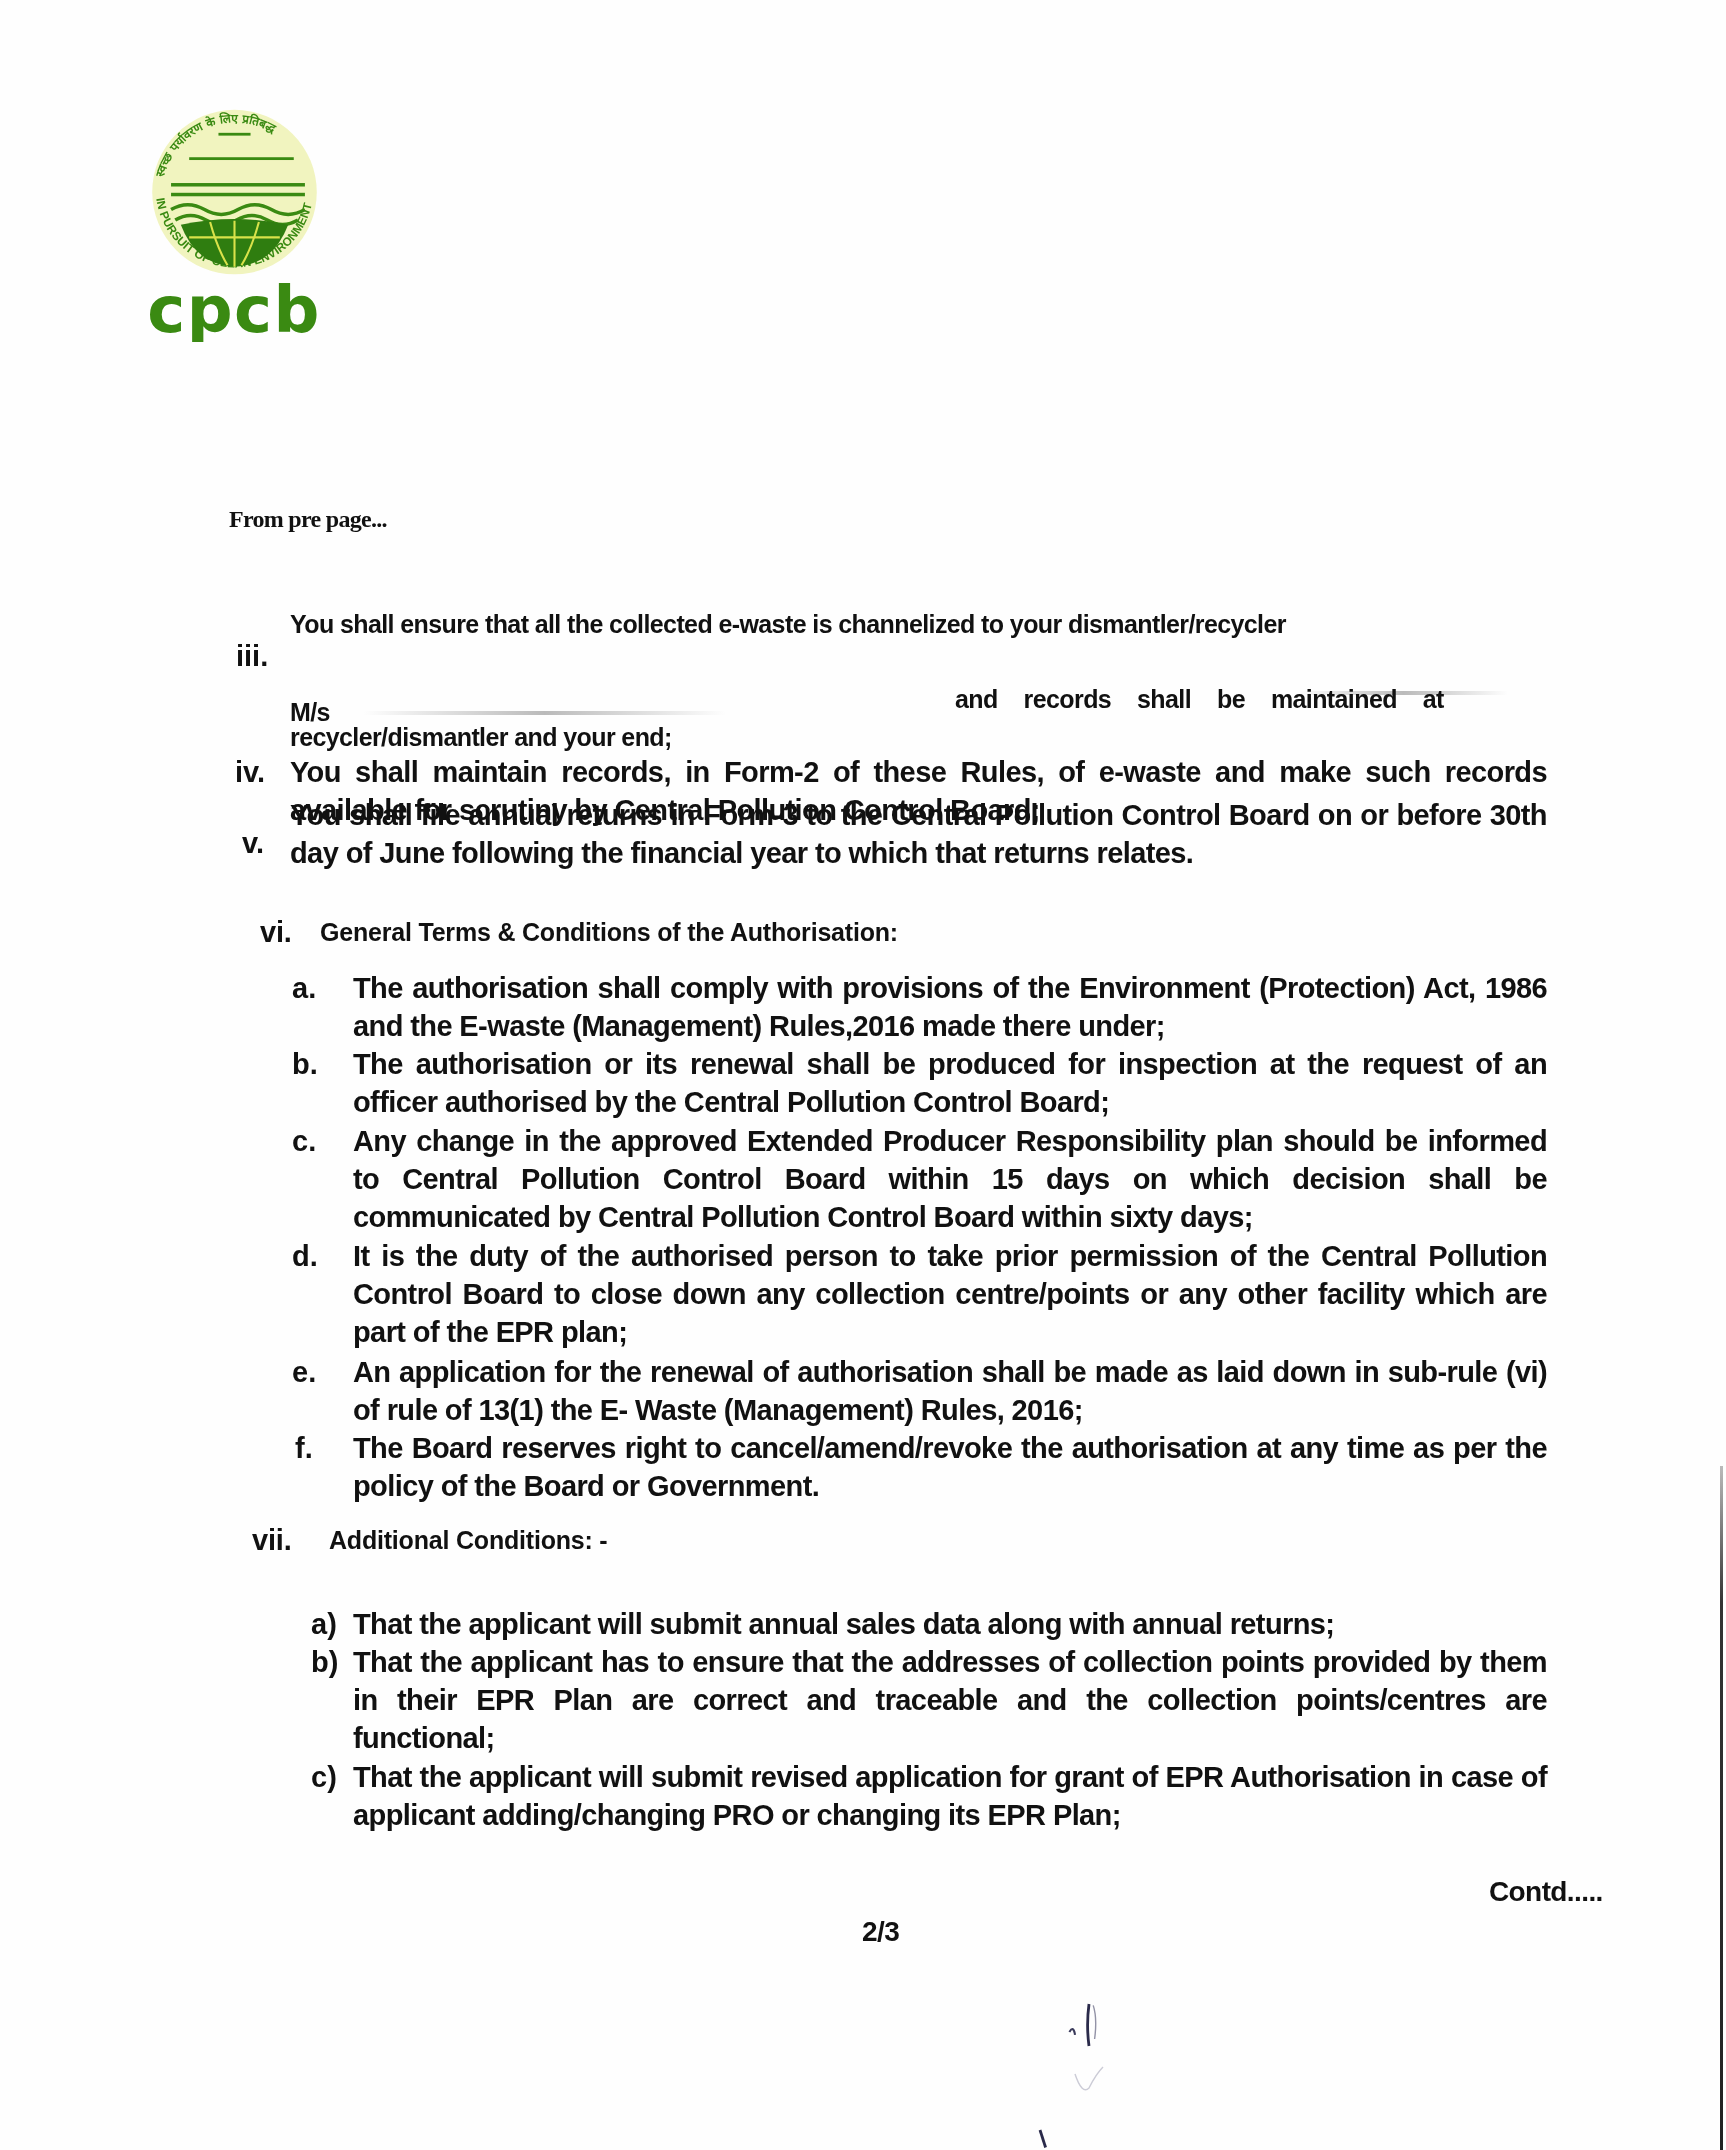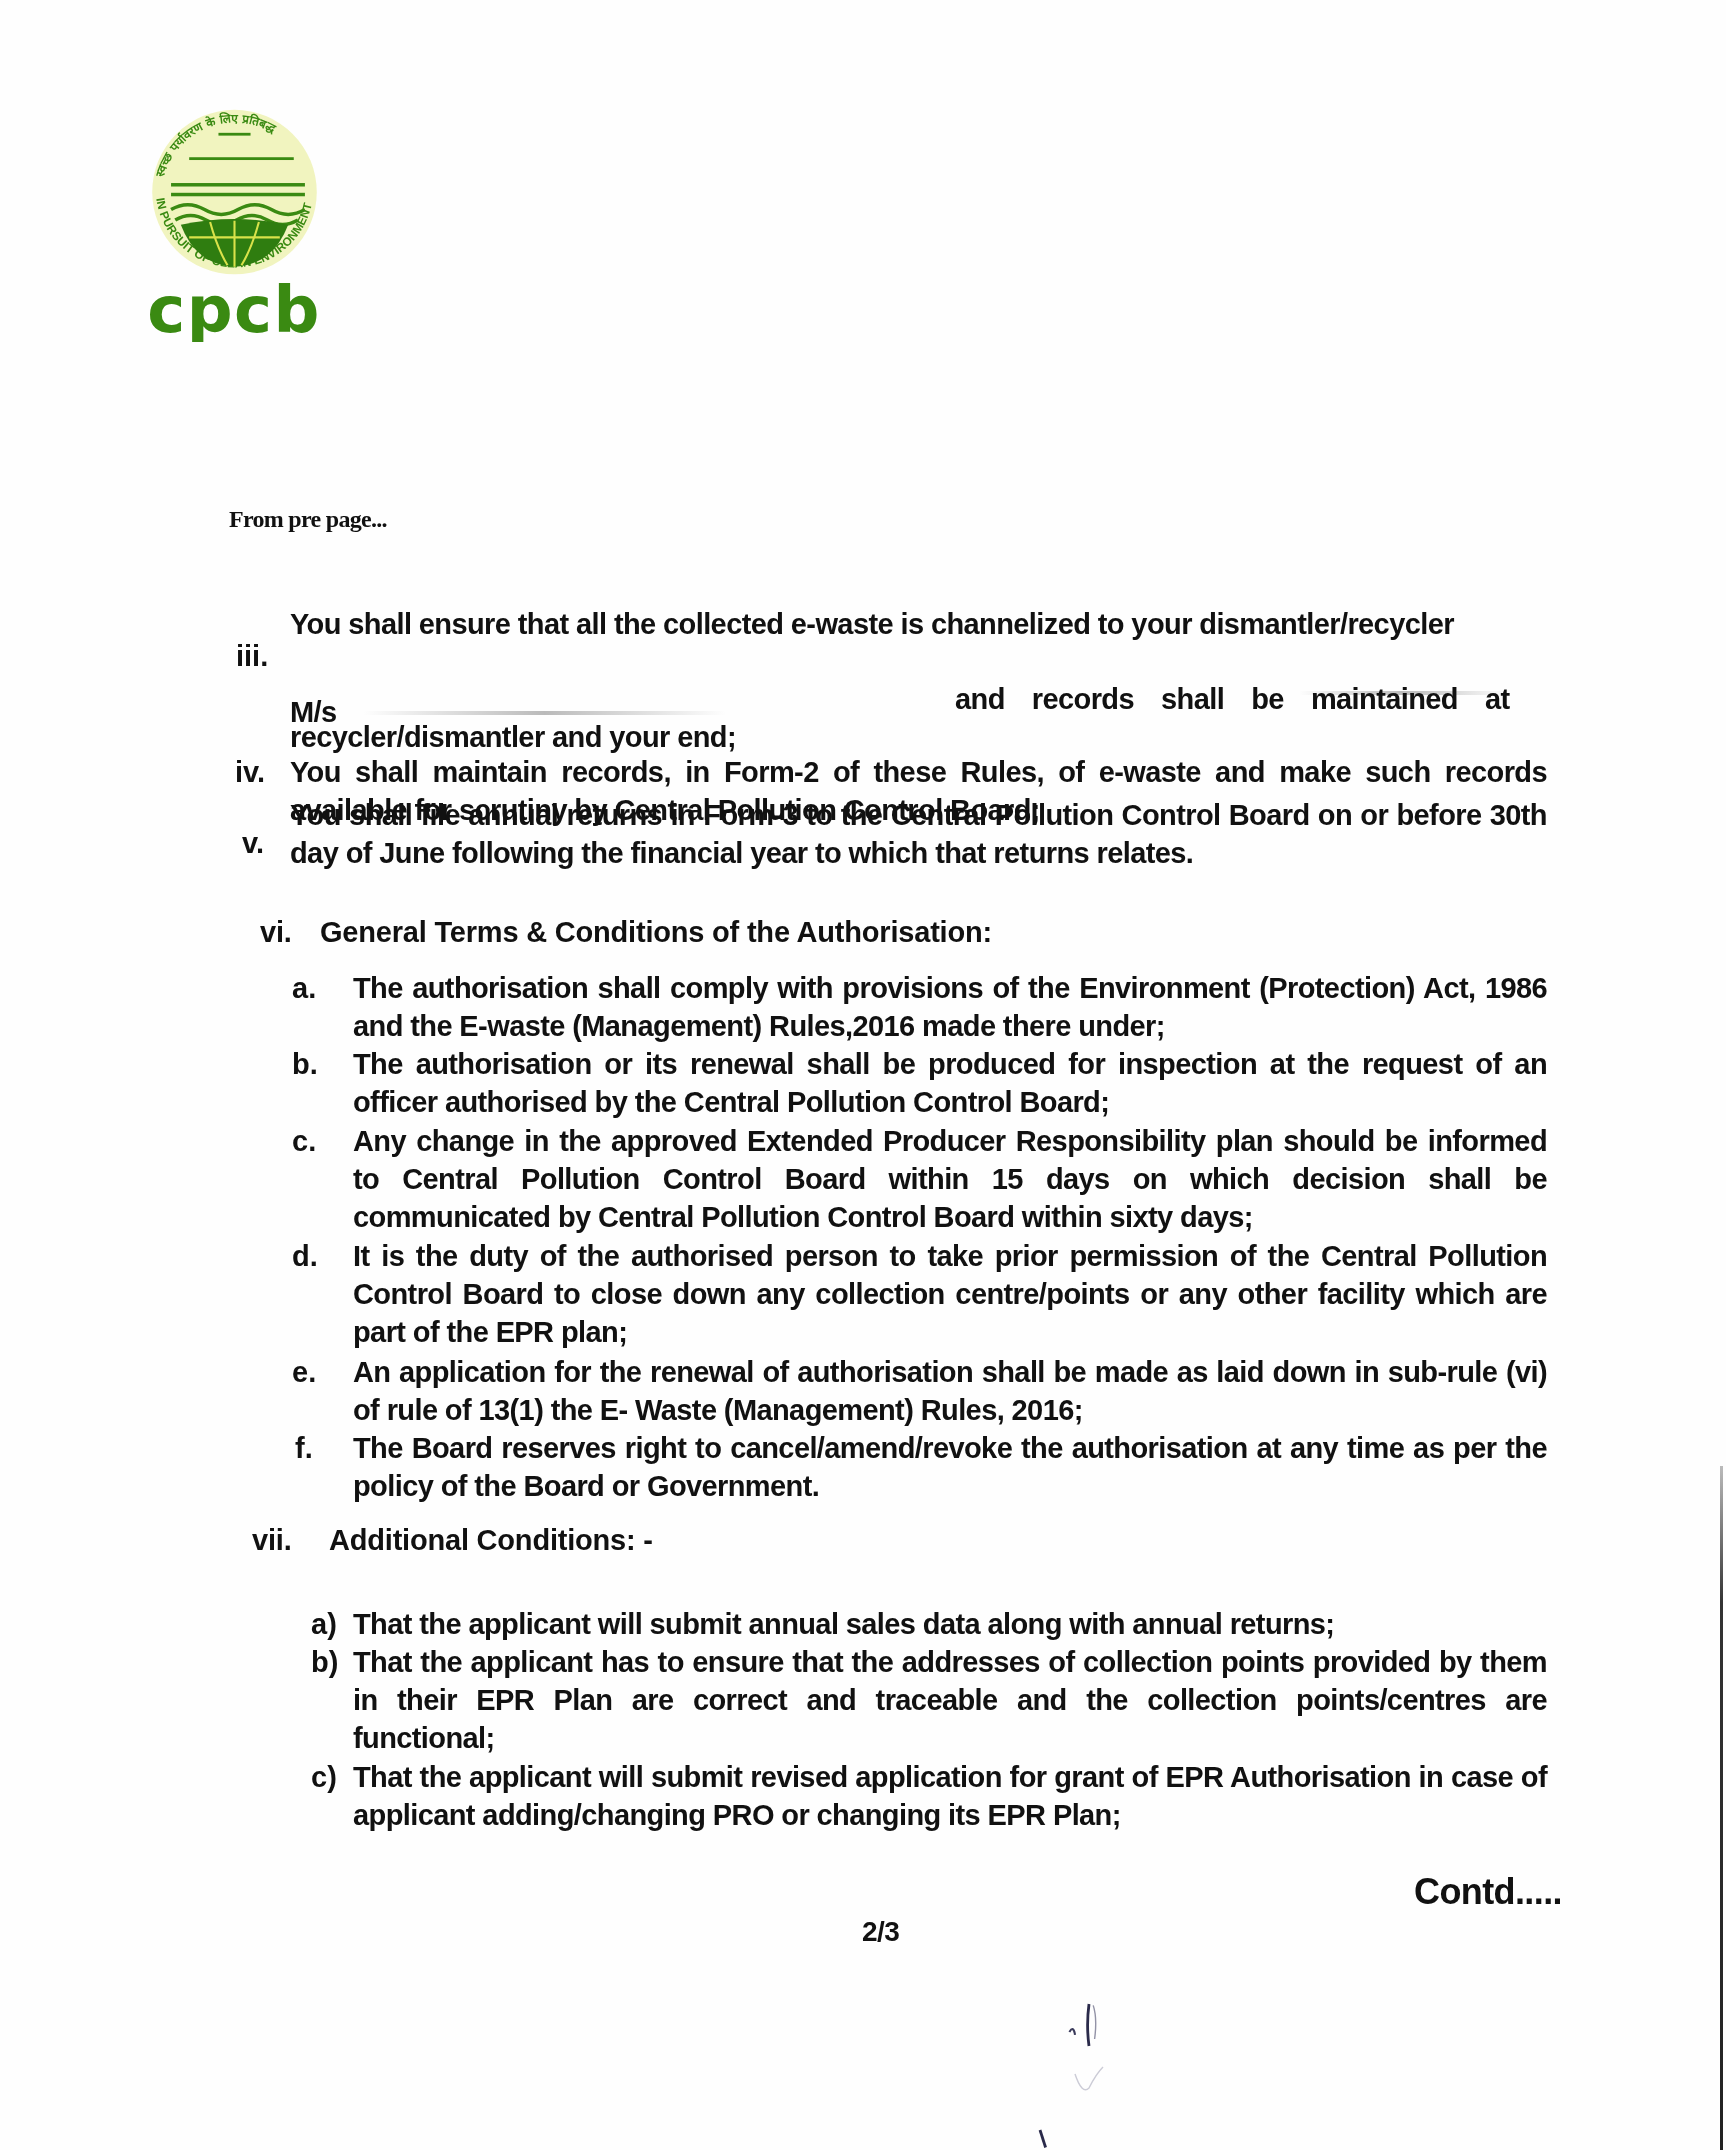--- a/index.html
+++ b/index.html
@@ -2,21 +2,21 @@
 <html style="font-size:11.2px"><head>
 <meta charset="utf-8">
 <style>
   html, body { margin: 0; padding: 0; background: #ffffff; }
   body { width: 1726px; height: 2151px; position: relative; overflow: hidden;
          font-family: "Liberation Sans", sans-serif; color: #111111; }
   .page { position: absolute; left: 0; top: 0; width: 1726px; height: 2151px; background: #fefefe; }
   .scan-edge { position: absolute; right: 2.8px; top: 1466px; width: 2.8px; height: 684px;
                background: linear-gradient(#bbbbbb, #333333 20%, #222222); }
   .logo { position: absolute; left: 140px; top: 91px; width: 189px; height: 251px; }
-  .t { position: absolute; font-size: 29px; line-height: 38px; font-weight: bold; letter-spacing: -0.6px; white-space: nowrap; }
+  .t { position: absolute; font-size: 25px; line-height: 38px; font-weight: bold; letter-spacing: -0.6px; white-space: nowrap; }
   .num { position: absolute; font-size: 29px; line-height: 38px; font-weight: bold; }
   .blk { position: absolute; font-size: 29px; line-height: 38px; font-weight: bold; letter-spacing: -0.6px; text-align: justify; text-align-last: left; }
   .hd { font-weight: bold; letter-spacing: -0.2px; margin-left: 30px; }
   .smear { position: absolute; height: 4.2px; background: linear-gradient(90deg, rgba(0,0,0,0), rgba(60,60,60,0.35), rgba(0,0,0,0)); }
   .sig { position: absolute; }
 </style>
 </head>
 <body>
 
 <div class="page">
@@ -111,21 +111,21 @@
     <div>
       <div class="num" style="left:311px; top:1643px;">b)</div>
       <div class="blk" style="left:353px; top:1643px; width:1194px;">That the applicant has to ensure that the addresses of collection points provided by them in their EPR Plan are correct and traceable and the collection points/centres are functional;</div>
     </div>
     <div>
       <div class="num" style="left:311px; top:1758px;">c)</div>
       <div class="blk" style="left:353px; top:1758px; width:1194px;">That the applicant will submit revised application for grant of EPR Authorisation in case of applicant adding/changing PRO or changing its EPR Plan;</div>
     </div>
   </div>
 
-  <div class="t" style="left:1414px; top:1873px; font-size:36px;">Contd.....</div>
+  <div class="t" style="left:1489px; top:1873px; font-size:28px;">Contd.....</div>
   <div class="t" style="left:862px; top:1913px; font-size:28px;">2/3</div>
 
   <svg class="sig" style="left:1033px; top:1990px;" width="112" height="161" viewBox="0 0 160 230">
     <path d="M80 20 Q76 50 80 80" stroke="#2a2a4a" stroke-width="4" fill="none"></path>
     <path d="M86 22 Q92 40 88 70" stroke="#4a4a6a" stroke-width="2" fill="none" opacity="0.6"></path>
     <path d="M52 60 Q58 50 60 64" stroke="#3a3a5a" stroke-width="3" fill="none"></path>
     <path d="M60 120 Q70 150 80 140 Q90 120 100 110" stroke="#9a9ab0" stroke-width="2" fill="none" opacity="0.5"></path>
     <path d="M10 200 L18 225" stroke="#2a2a4a" stroke-width="4" fill="none"></path>
   </svg>
 

